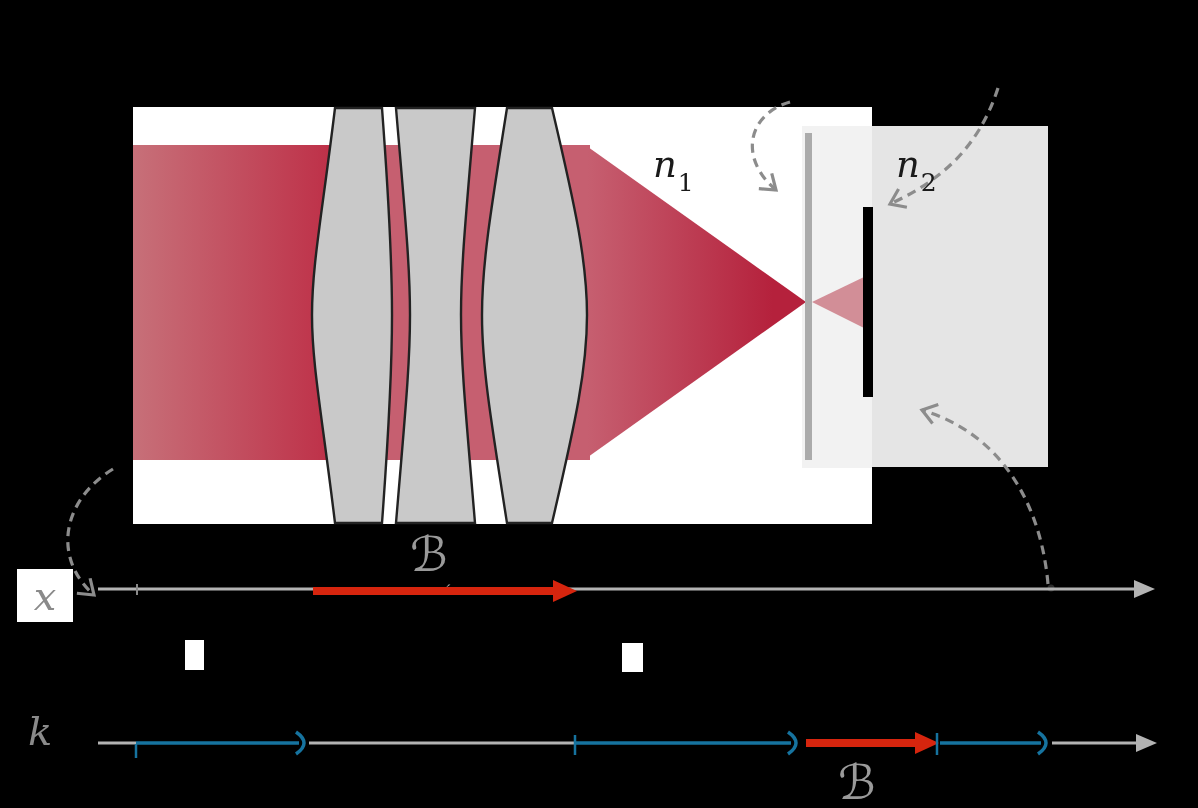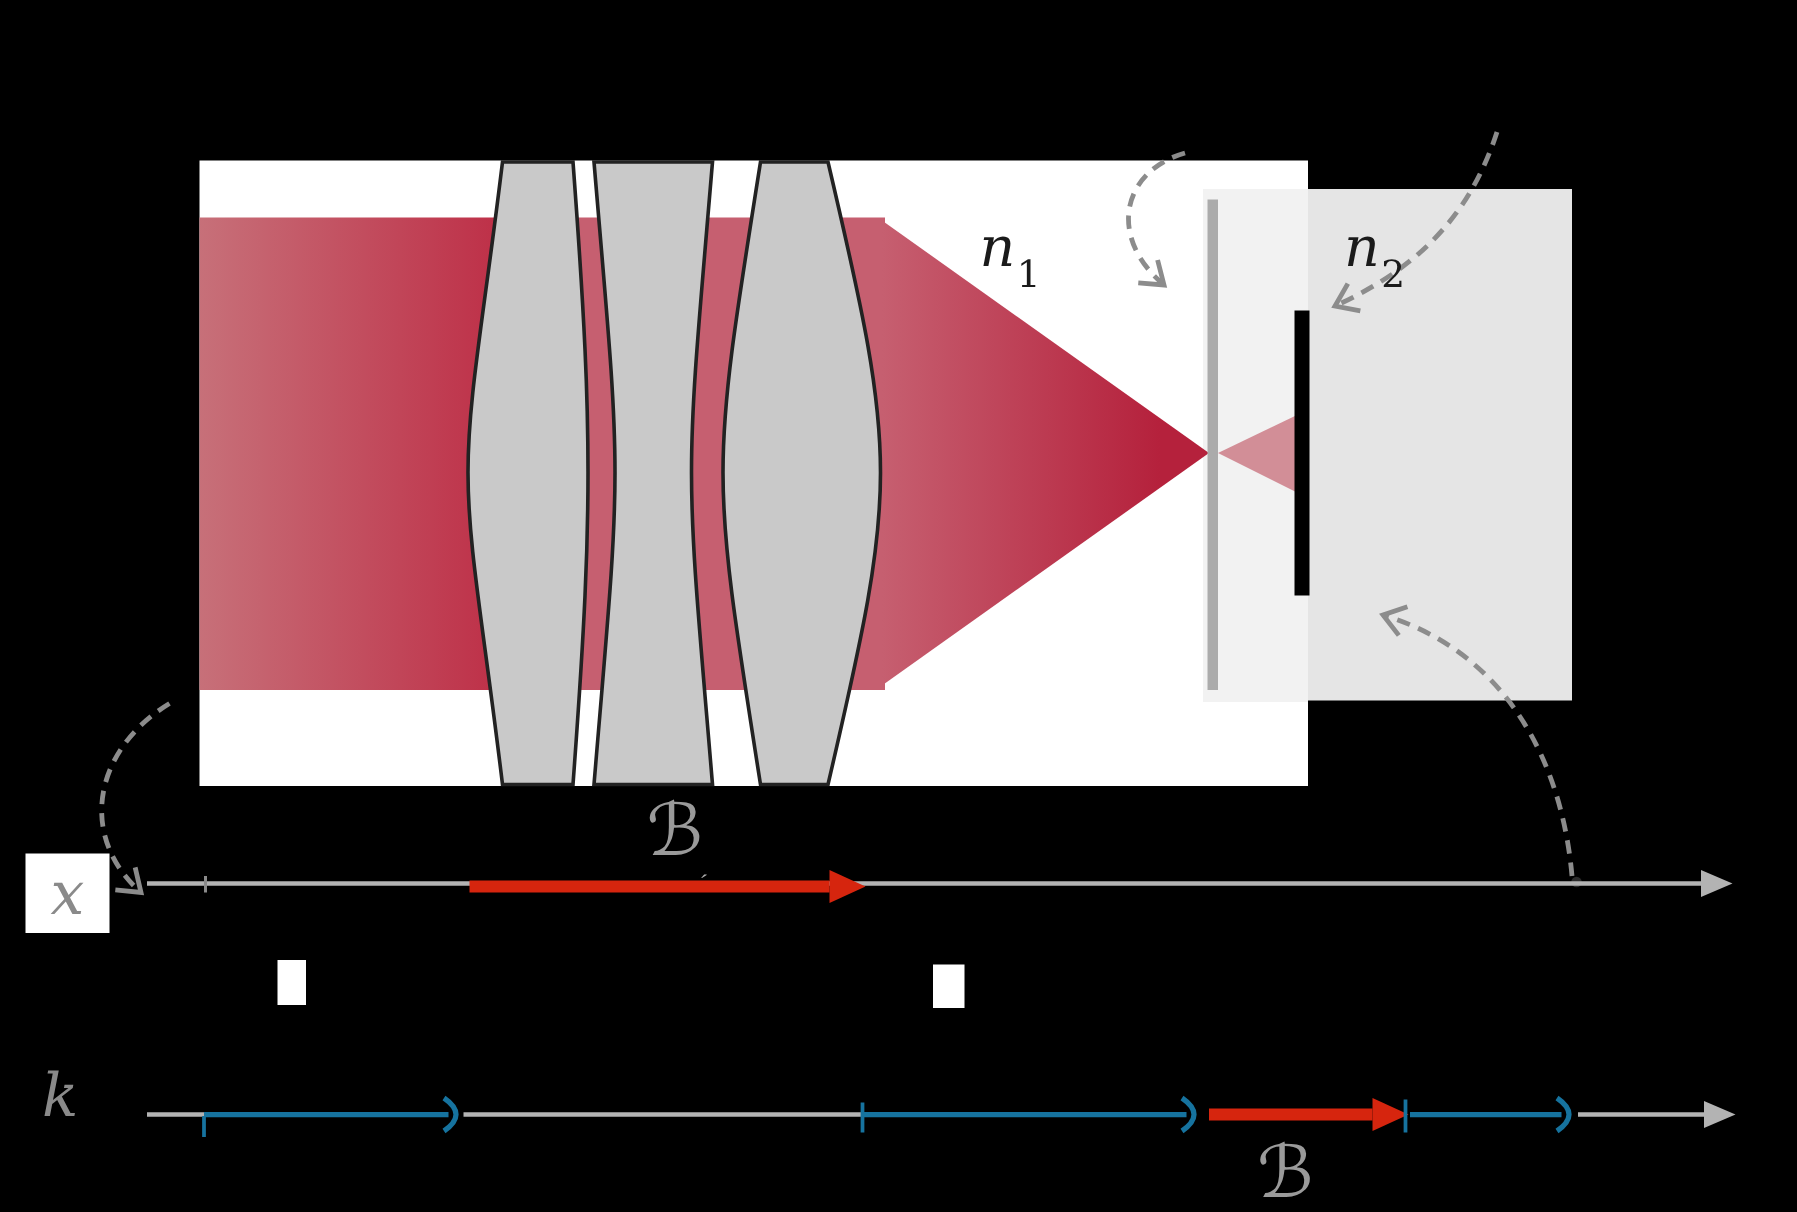--- a/index.html
+++ b/index.html
@@ -128,21 +128,21 @@
   </div>
   <div class="diag-label" style="left:852px;top:146px;margin-left:44px;">
     <span>n</span><sub>2</sub>
   </div>
 
   <div class="x-box">
     <span class="axis-letter">x</span>
   </div>
   <div class="axis-letter" style="left:28px;top:711px;">k</div>
 
-  <div class="script-b" style="left:410px;top:530px;margin-left:21px;">
+  <div class="script-b" style="left:410px;top:530px;">
     <span>ℬ</span><span class="bsub">ˏ</span>
   </div>
   <div class="script-b" style="left:838px;top:758px;">
     <span>ℬ</span><span class="bsub">ˏ</span>
   </div>
 
   <div class="white-marker" style="left:185px;top:640px;width:19px;height:30px;"></div>
   <div class="white-marker" style="left:622px;top:643px;width:21px;height:29px;"></div>
 
 </div>

